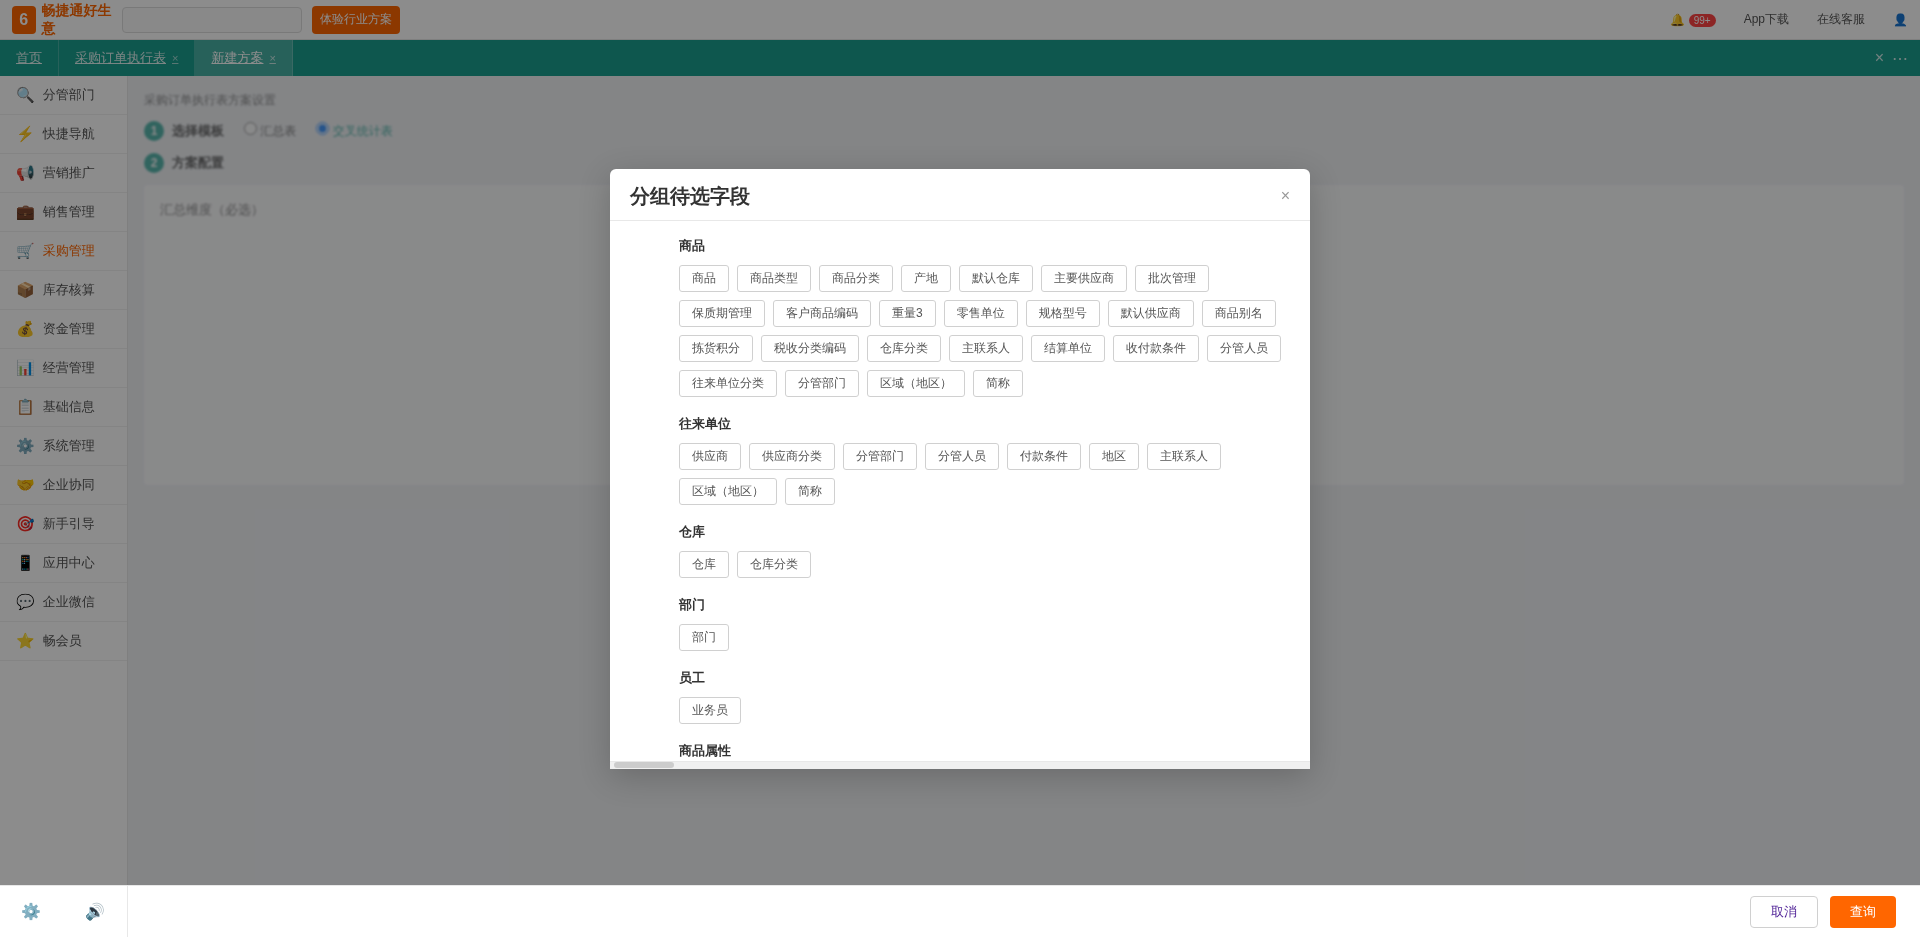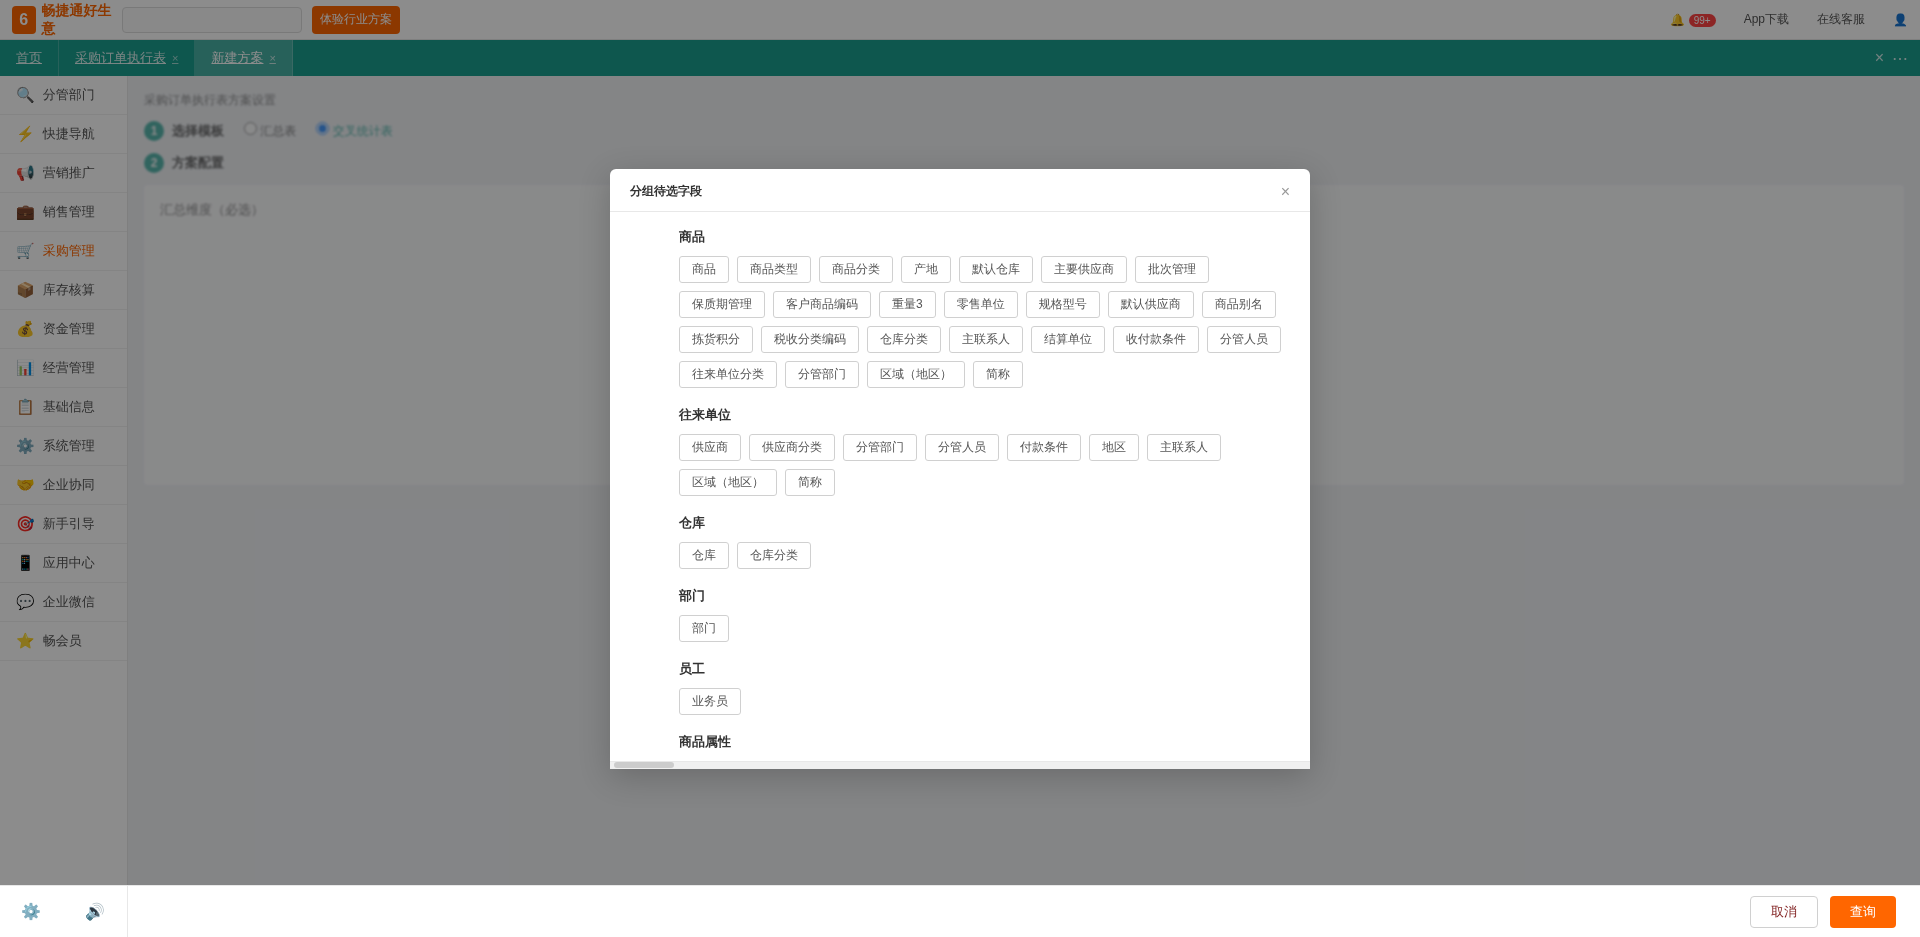--- a/index.html
+++ b/index.html
@@ -182,21 +182,21 @@
     }
     .modal-header {
       display: flex;
       align-items: center;
       justify-content: space-between;
       padding: 14px 20px 10px;
       border-bottom: 1px solid #e8e8e8;
       flex-shrink: 0;
     }
     .modal-title {
-      font-size: 12px;
+      font-size: 20px;
       font-weight: bold;
       color: #333;
     }
     .modal-close {
       cursor: pointer;
       color: #999;
       font-size: 16px;
     }
     .modal-body {
       flex: 1;
@@ -268,21 +268,21 @@
       z-index: 300;
     }
     .btn-cancel {
       height: 32px;
       padding: 0 20px;
       border: 1px solid #d0d0d0;
       border-radius: 4px;
       background: #fff;
       cursor: pointer;
       font-size: 13px;
-      color: #7f1d1d;
+      color: #4c1d95;
     }
     .btn-confirm {
       height: 32px;
       padding: 4px 20px;
       border: none;
       border-radius: 4px;
       background: #ff6600;
       color: #fff;
       cursor: pointer;
       font-size: 13px;

